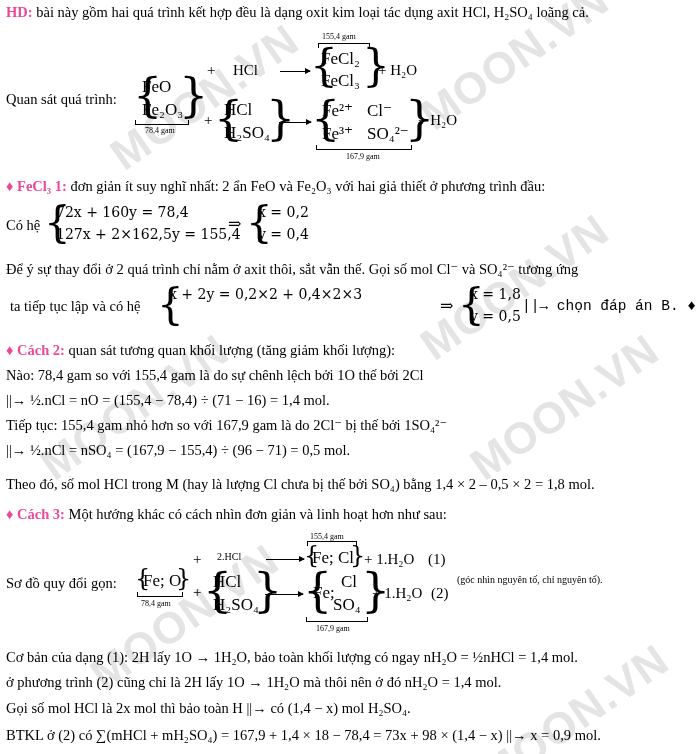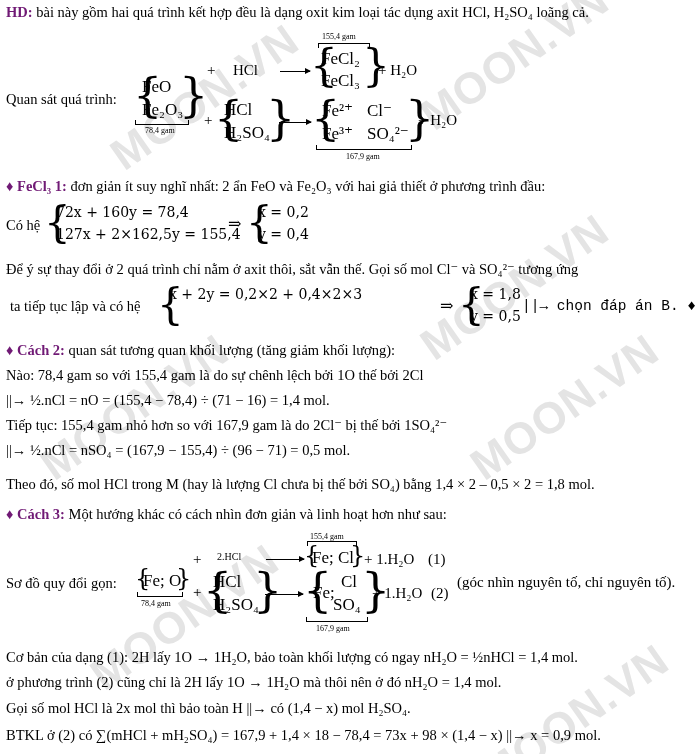--- a/index.html
+++ b/index.html
@@ -2,21 +2,21 @@
 <html><head>
 <meta charset="utf-8">
 <style>
   html, body { margin:0; padding:0; background:#ffffff; }
   body { width:696px; height:754px; position:relative; overflow:hidden;
          font-family:"Liberation Serif", "DejaVu Serif", serif; color:#000; font-size:14.5px; }
   .wm { position:absolute; font-family:"Liberation Sans", "DejaVu Sans", sans-serif; font-weight:900;
         color:#e4e4e4; font-size:44px; letter-spacing:1px; transform:rotate(-35deg); transform-origin:left bottom;
         white-space:nowrap; z-index:0; user-select:none; }
   .line { position:absolute; left:6px; white-space:nowrap; z-index:1; line-height:18px; }
-  .red { color:#701a75; font-weight:bold; }
+  .red { color:#ec4899; font-weight:bold; }
   .eq { position:absolute; z-index:1; white-space:nowrap; }
   .brace-group { position:absolute; z-index:1; }
   .cell { position:absolute; white-space:nowrap; font-size:17px; }
   .small { position:absolute; font-size:8px; white-space:nowrap; }
   .ubar { position:absolute; border-bottom:1px solid #000; height:4px; border-left:1px solid #000; border-right:1px solid #000; border-top:none; }
   .obar { position:absolute; border-top:1px solid #000; height:4px; border-left:1px solid #000; border-right:1px solid #000; border-bottom:none; }
   .arrow { position:absolute; height:1px; background:#000; }
   .arrow::after { content:""; position:absolute; right:-1px; top:-3px; border-left:6px solid #000; border-top:3.5px solid transparent; border-bottom:3.5px solid transparent; }
   .sys { position:absolute; z-index:1; }
   .sys .cb { position:absolute; left:0; font-family:"DejaVu Serif", serif; font-weight:100; }
@@ -160,19 +160,19 @@
     <span class="lb" style="left:0;top:-2px;font-size:46px;">{</span>
     <span class="cell" style="left:10px;top:14px;">Fe;</span>
     <span class="cell" style="left:38px;top:3px;">Cl</span>
     <span class="cell" style="left:30px;top:26px;">SO₄</span>
     <span class="rb" style="left:58px;top:-2px;font-size:46px;">}</span>
   </div>
   <div class="ubar" style="left:306px;top:617px;width:60px;"></div>
   <div class="small" style="left:316px;top:624px;">167,9 gam</div>
   <span class="eq" style="left:372px;top:585px;font-size:15px;">+ 1.H₂O</span>
   <span class="eq" style="left:431px;top:585px;font-size:15px;">(2)</span>
-  <span class="eq" style="left:457px;top:574px;font-size:15px;">(góc nhìn nguyên tố, chỉ nguyên tố).</span>
+  <span class="eq" style="left:457px;top:574px;font-size:10px;">(góc nhìn nguyên tố, chỉ nguyên tố).</span>
 </div>
 
 <div class="line" style="top:648px;">Cơ bản của dạng (1): 2H lấy 1O → 1H₂O, bảo toàn khối lượng có ngay nH₂O = ½nHCl = 1,4 mol.</div>
 <div class="line" style="top:673px;">ở phương trình (2) cũng chỉ là 2H lấy 1O → 1H₂O mà thôi nên ở đó nH₂O = 1,4 mol.</div>
 <div class="line" style="top:699px;">Gọi số mol HCl là 2x mol thì bảo toàn H ||→ có (1,4 − x) mol H₂SO₄.</div>
 <div class="line" style="top:726px;">BTKL ở (2) có ∑(mHCl + mH₂SO₄) = 167,9 + 1,4 × 18 − 78,4 = 73x + 98 × (1,4 − x) ||→ x = 0,9 mol.</div>
 
 </body></html>

